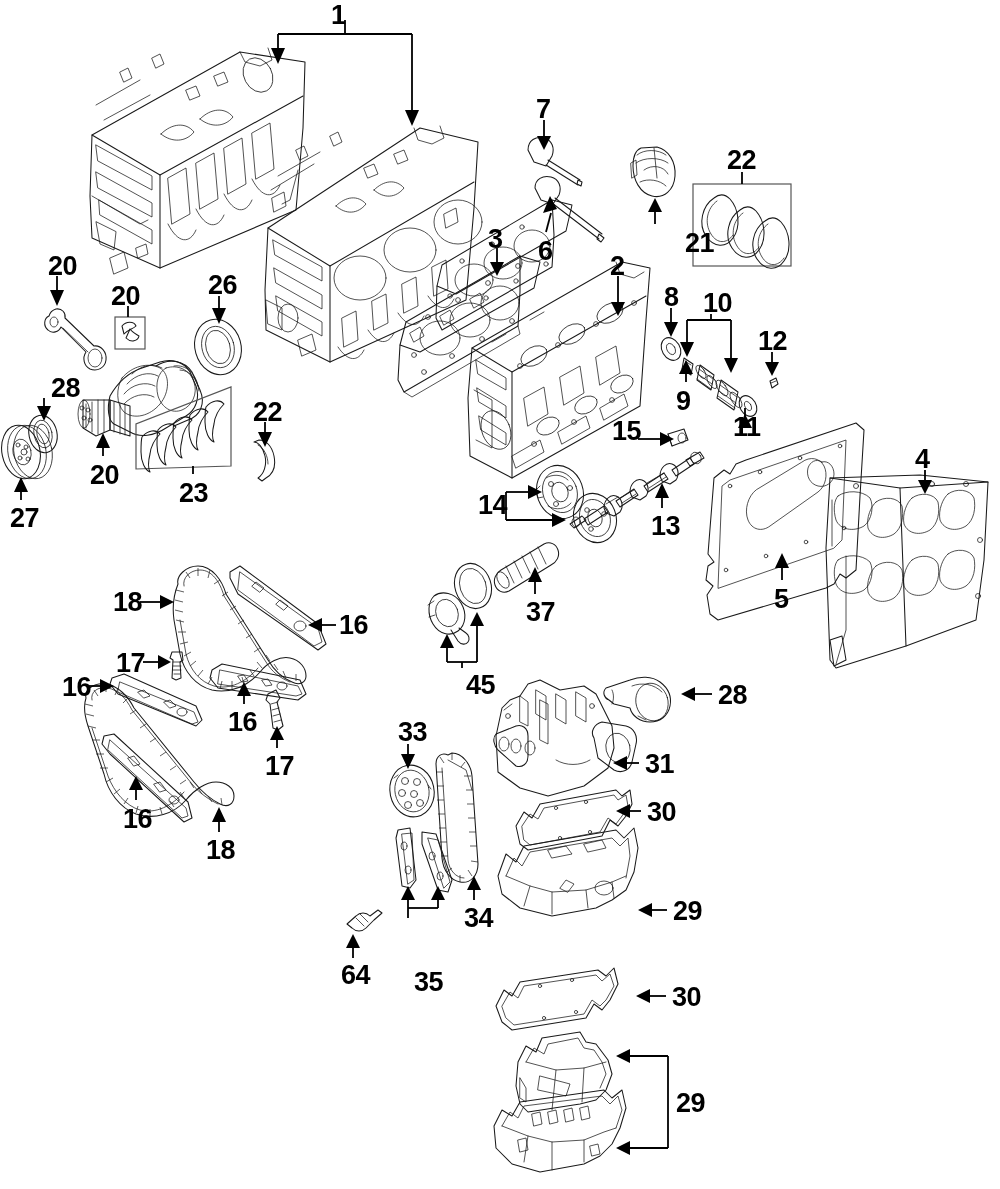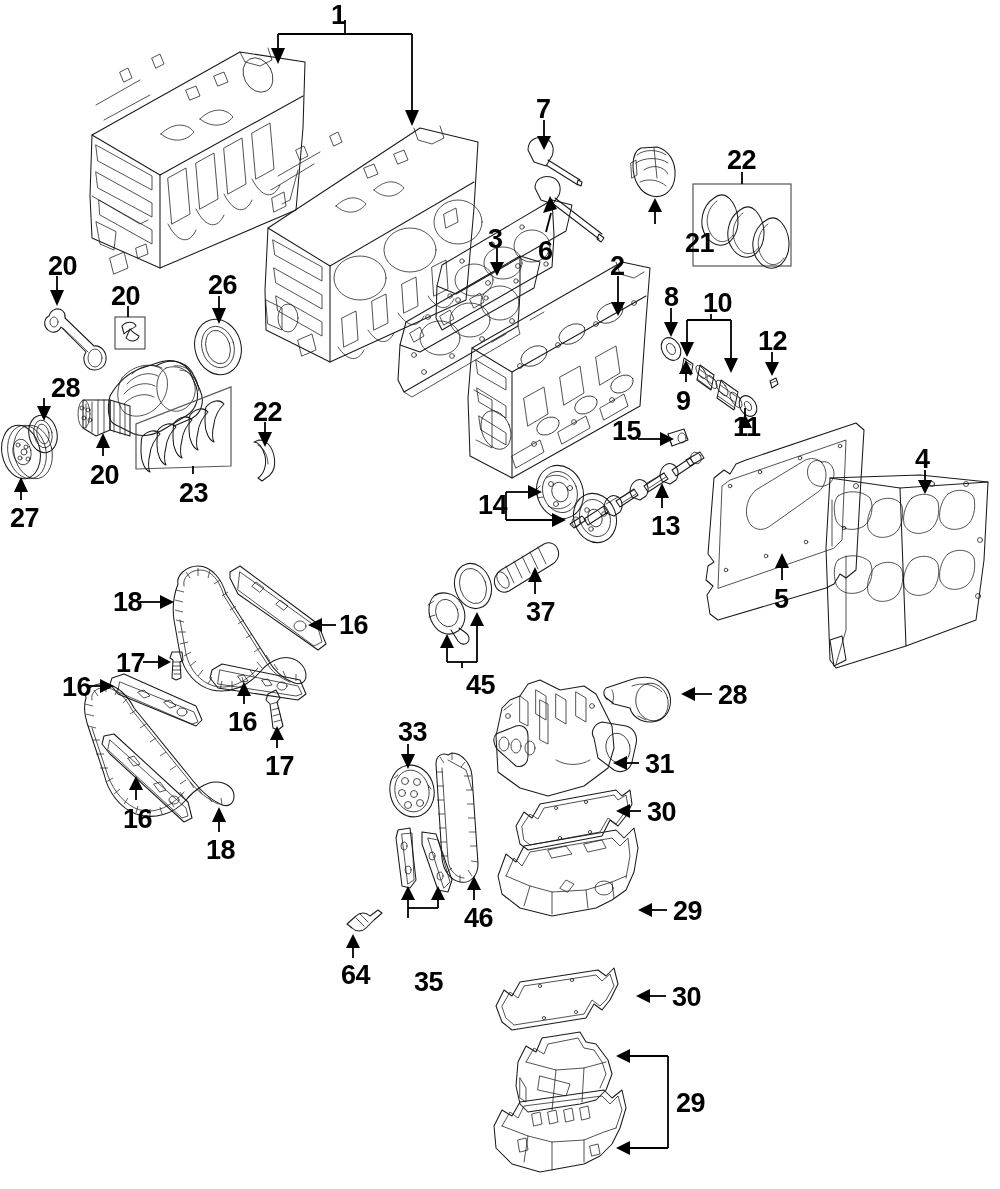--- a/index.html
+++ b/index.html
@@ -989,20 +989,20 @@
       <div class="callout" style="left: 466px; top: 672px;">45</div>
       <div class="callout" style="left: 718px; top: 682px;">28</div>
       <div class="callout" style="left: 228px; top: 709px;">16</div>
       <div class="callout" style="left: 398px; top: 719px;">33</div>
       <div class="callout" style="left: 645px; top: 751px;">31</div>
       <div class="callout" style="left: 265px; top: 753px;">17</div>
       <div class="callout" style="left: 647px; top: 799px;">30</div>
       <div class="callout" style="left: 123px; top: 806px;">16</div>
       <div class="callout" style="left: 206px; top: 837px;">18</div>
       <div class="callout" style="left: 673px; top: 898px;">29</div>
-      <div class="callout" style="left: 464px; top: 905px;">46</div>
+      <div class="callout" style="left: 464px; top: 905px;">34</div>
       <div class="callout" style="left: 414px; top: 925px; margin-top: 44px;">35</div>
       <div class="callout" style="left: 341px; top: 962px;">64</div>
       <div class="callout" style="left: 672px; top: 984px;">30</div>
       <div class="callout" style="left: 676px; top: 1090px;">29</div>
     </div>
 
 </div>
 
 </body></html>

